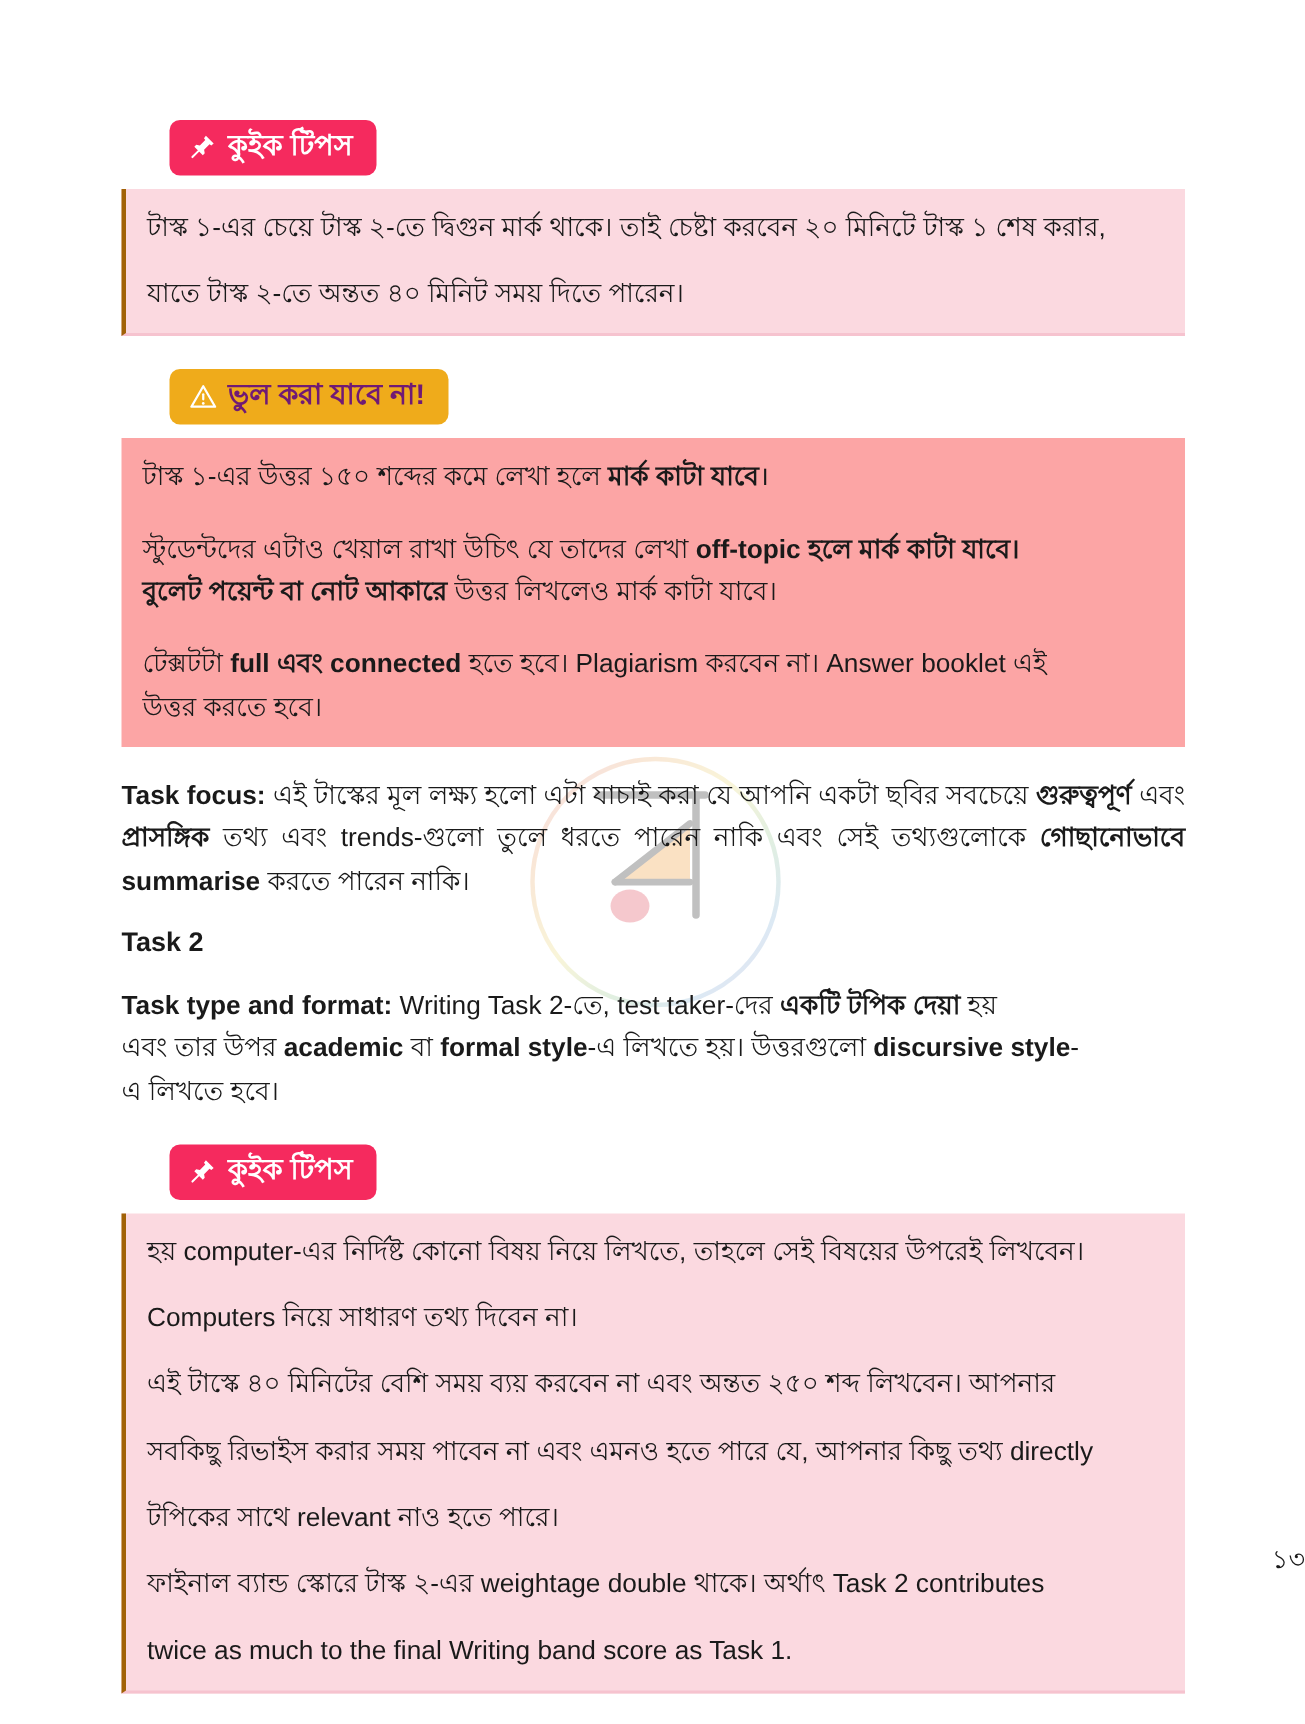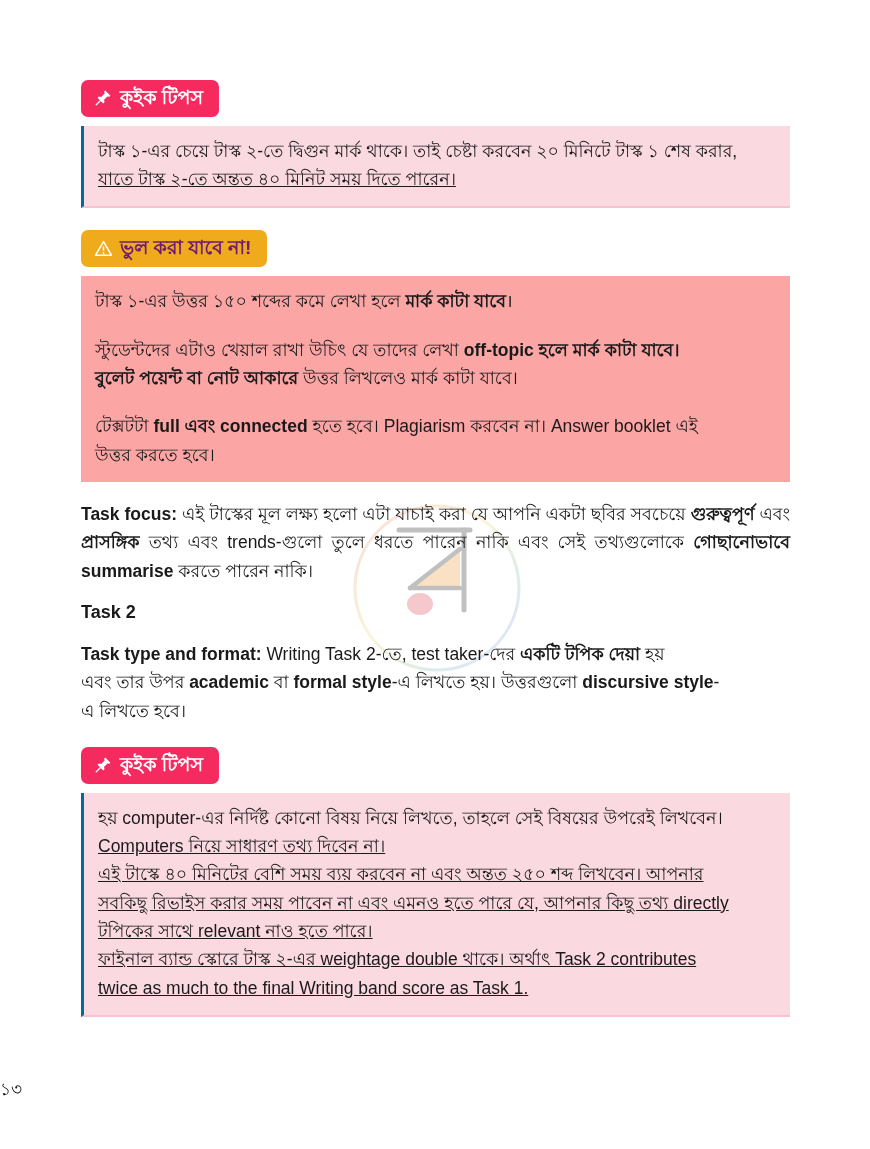--- a/index.html
+++ b/index.html
@@ -48,20 +48,21 @@
   .badge {
     display: inline-flex;
     align-items: center;
     gap: 7px;
     border-radius: 7px;
     padding: 6px 16px 7px 13px;
     font-size: 19px;
     font-weight: 700;
     line-height: 1.25;
     white-space: nowrap;
+    margin-left: 32px;
   }
   .badge-tips {
     background: #f52a5e;
     color: #ffffff;
   }
   .badge-warn {
     background: #efab1b;
     color: #701a75;
     align-items: center;
   }
@@ -76,25 +77,25 @@
   .badge-label { display: inline-block; }
 
   
   .callout {
     padding: 11px 14px 13px 14px;
     font-size: 17.5px;
     line-height: 1.62;
   }
   .callout p { margin: 0; }
   .callout p + p { margin-top: 20px; }
-  .callout.tight p + p { margin-top: 0; text-decoration: underline; }
+  .callout.tight p + p { margin-top: 16px; }
 
   .callout-pink {
     background: #fbd9e0;
-    border-left: 3px solid #0369a1;
+    border-left: 3px solid #a16207;
     border-bottom: 2px solid #f6c3cf;
     color: #1a1a1a;
   }
   .callout-yellow {
     background: #fca5a5;
     color: #1a1a1a;
   }
 
   
   .body-para {
@@ -119,22 +120,22 @@
   .sp-22 { height: 22px; }
   .sp-14 { height: 14px; }
 
   .top-offset { height: 80px; }
 
   
   .page-number {
     position: absolute;
     left: 0;
     right: 0;
-    top: 1076px;
-    text-align: left;
+    top: 1026px;
+    text-align: right;
     font-size: 17px;
     font-weight: 400;
     color: #1a1a1a;
     z-index: 2;
   }
 </style>
 </head>
 <body>
 
 <div class="page">

